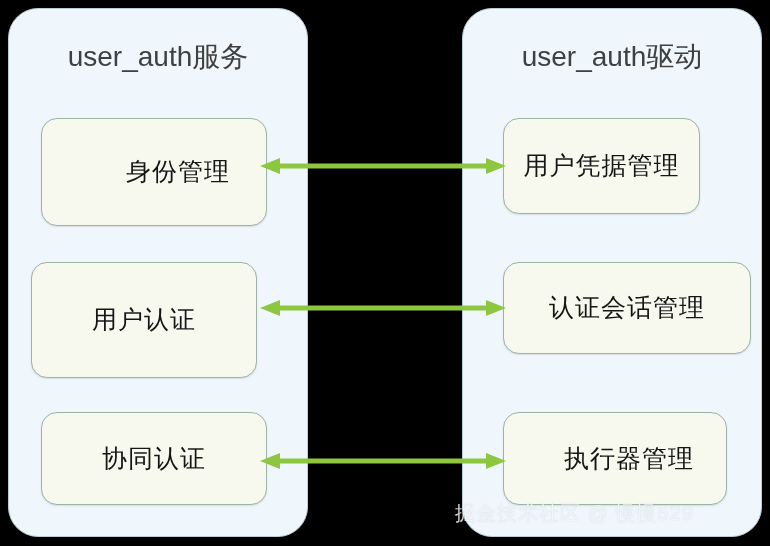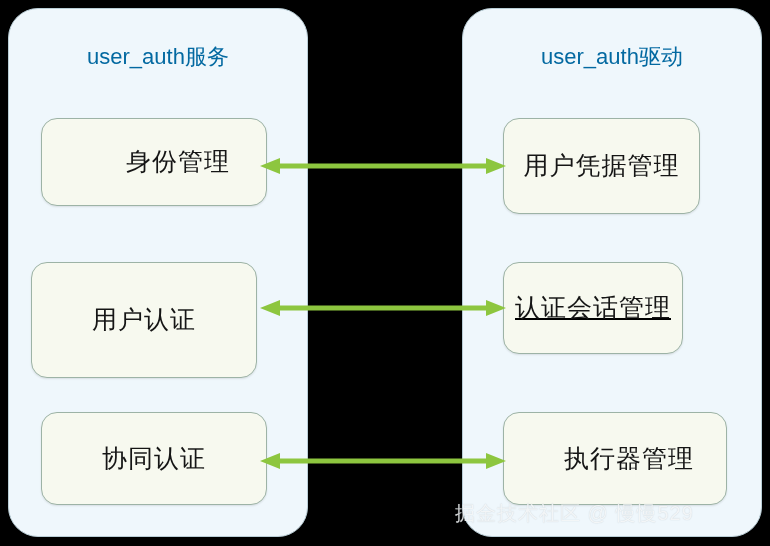--- a/index.html
+++ b/index.html
@@ -27,23 +27,23 @@
   }
   #panel-left  { left: 8px;   top: 8px; width: 300px; height: 529px; }
   #panel-right { left: 462px; top: 8px; width: 300px; height: 529px; }
 
   .panel-title {
     position: absolute;
     top: 30px;
     left: 0;
     width: 100%;
     text-align: center;
-    font-size: 22px;
+    font-size: 28px;
     line-height: 36px;
-    color: #0369a1;
+    color: #404040;
     font-family: "Liberation Sans", "DejaVu Sans", sans-serif;
     white-space: nowrap;
   }
 
   
   .box {
     position: absolute;
     background: #f7f9ef;
     border: 1px solid #9db3a6;
     border-radius: 16px;
@@ -56,26 +56,26 @@
   .box-label {
     font-family: "Liberation Serif", "DejaVu Serif", serif;
     font-size: 25px;
     line-height: 28px;
     color: #151515;
     letter-spacing: 1px;
     white-space: nowrap;
   }
 
   
-  #box-l0 { left: 41px;  top: 118px; width: 226px; height: 88px; padding-left: 48px; }
+  #box-l0 { left: 41px;  top: 118px; width: 226px; height: 108px; padding-left: 48px; }
   #box-l1 { left: 31px;  top: 262px; width: 226px; height: 116px; align-items: center; }
   #box-l2 { left: 41px;  top: 412px; width: 226px; height: 93px; }
   
   #box-r0 { left: 503px; top: 118px; width: 197px; height: 96px; }
-  #box-r1 { left: 503px; top: 262px; width: 180px; height: 92px; text-decoration: underline; }
+  #box-r1 { left: 503px; top: 262px; width: 248px; height: 92px; }
   #box-r2 { left: 503px; top: 412px; width: 224px; height: 93px; padding-left: 28px; }
 
   
   .connector {
     position: absolute;
     left: 258px;
     width: 250px;
     height: 24px;
     pointer-events: none;
   }

